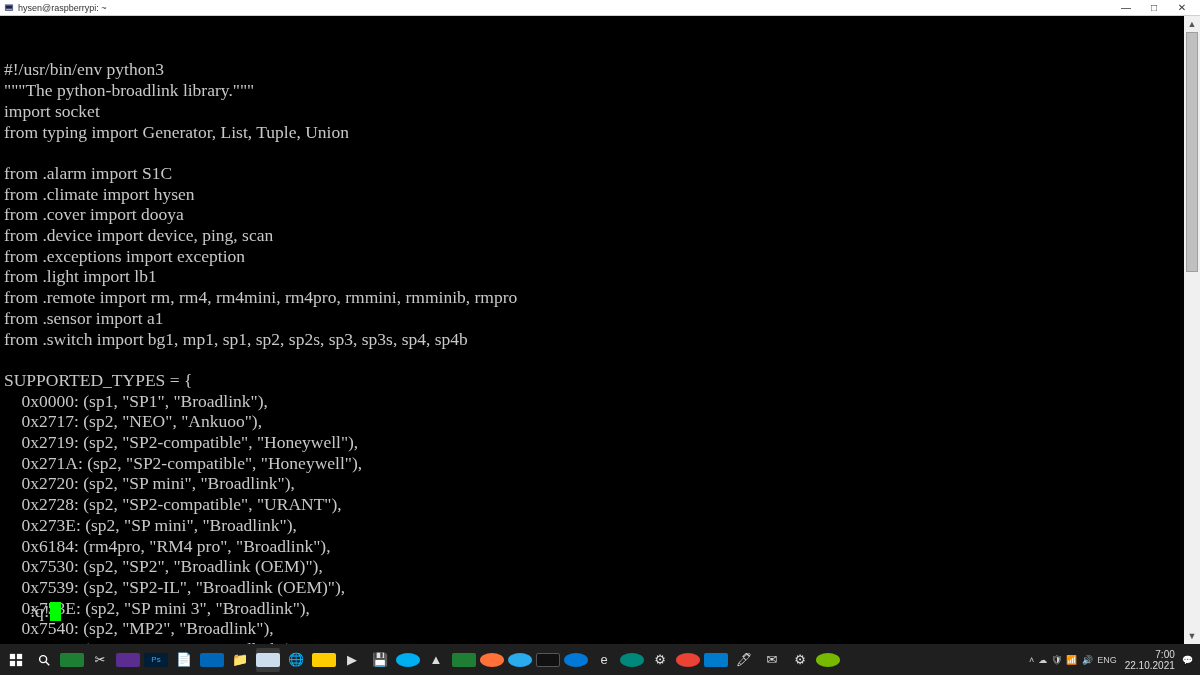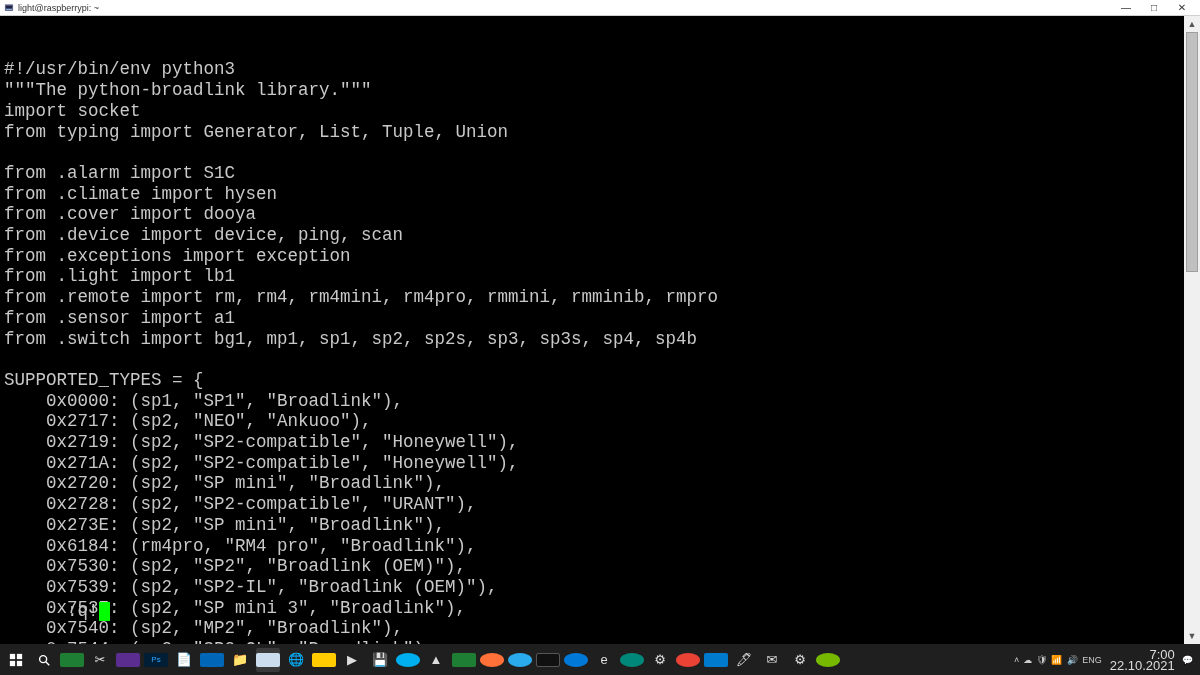--- a/index.html
+++ b/index.html
@@ -2,35 +2,35 @@
 <html><head>
 <meta charset="utf-8">
 <style>
   * { margin: 0; padding: 0; box-sizing: border-box; }
   html, body { width: 1200px; height: 675px; overflow: hidden; font-family: "Segoe UI", Tahoma, sans-serif; background: #000; }
   .window { position: absolute; left: 0; top: 0; width: 1200px; height: 644px; background: #f0f0f0; display: flex; flex-direction: column; }
   .titlebar { height: 16px; background: #ffffff; display: flex; align-items: center; font-size: 9px; color: #333; padding: 0 4px; border-bottom: 1px solid #d0d0d0; user-select: none; }
   .titlebar .icon { width: 10px; height: 10px; margin-right: 4px; display: inline-flex; align-items: center; justify-content: center; }
   .titlebar .spacer { flex: 1; }
   .win-btn { width: 28px; text-align: center; font-size: 10px; color: #333; line-height: 14px; }
-  .terminal { flex: 1; background: #000; color: #c8c8c8; font-family: Liberation Mono, monospace; font-size: 17.5px; line-height: 20.7px; padding: 2px 4px; white-space: pre; overflow: hidden; position: relative; }
+  .terminal { flex: 1; background: #000; color: #c8c8c8; font-family: Liberation Serif, serif; font-size: 17.5px; line-height: 20.7px; padding: 2px 4px; white-space: pre; overflow: hidden; position: relative; }
   .terminal .line { display: block; white-space: pre; }
   .status-line { position: absolute; left: 4px; bottom: 2px; font-family: inherit; }
   .cursor { display: inline-block; width: 11px; height: 19px; background: #00ff00; vertical-align: text-bottom; }
   .scrollbar { position: absolute; right: 0; top: 16px; bottom: 0; width: 16px; background: #f0f0f0; display: flex; flex-direction: column; align-items: center; }
   .scrollbar .arrow { width: 16px; height: 16px; font-size: 9px; color: #555; text-align: center; line-height: 16px; background: #f0f0f0; }
   .scrollbar .track { flex: 1; width: 16px; background: #f0f0f0; position: relative; }
   .scrollbar .thumb { position: absolute; left: 2px; right: 2px; top: 0; height: 240px; background: #c0c0c0; border: 1px solid #a0a0a0; }
 
   .taskbar { position: absolute; left: 0; bottom: 0; width: 1200px; height: 31px; background: #1f1f1f; display: flex; align-items: center; padding: 0 2px; color: #fff; font-size: 10px; }
   .taskbar .tb-icon { width: 24px; height: 24px; margin: 0 2px; display: inline-flex; align-items: center; justify-content: center; font-size: 13px; color: #ddd; border-radius: 2px; }
   .taskbar .tb-icon svg { width: 14px; height: 14px; }
   .taskbar .spacer { flex: 1; }
   .taskbar .tray { display: flex; align-items: center; gap: 4px; padding-right: 4px; color: #ccc; font-size: 9px; }
-  .taskbar .clock { text-align: right; line-height: 11px; font-size: 13px; color: #ddd; padding: 0 4px; }
+  .taskbar .clock { text-align: right; line-height: 11px; font-size: 10px; color: #ddd; padding: 0 4px; }
   .taskbar .start { color: #fff; }
   .taskbar .tb-icon.active { background: #3a3a3a; }
   .col-green  { background:#1e7e34; }
   .col-blue   { background:#0067b8; }
   .col-skype  { background:#00aff0; }
   .col-yellow { background:#ffcc00; }
   .col-purple { background:#5c2d91; }
   .col-ff     { background:#ff7139; }
   .col-tg     { background:#2aabee; }
   .col-edge   { background:#0078d7; }
@@ -42,21 +42,21 @@
 <body>
 
 <div class="window">
   <div class="titlebar">
     <span class="icon">
       <svg viewBox="0 0 16 16">
           <rect x="2" y="3" width="12" height="9" fill="#88aacc" stroke="#336" stroke-width="1"></rect>
           <rect x="3" y="4" width="10" height="5" fill="#224"></rect>
         </svg>
     </span>
-    <span>light@raspberrypi: ~</span>
+    <span>hysen@raspberrypi: ~</span>
     <span class="spacer"></span>
     <span class="win-btn">—</span>
     <span class="win-btn">□</span>
     <span class="win-btn">✕</span>
   </div>
 
   <div class="terminal">
     <div id="code-container"><span class="line">#!/usr/bin/env python3</span><span class="line">"""The python-broadlink library."""</span><span class="line">import socket</span><span class="line">from typing import Generator, List, Tuple, Union</span><span class="line">&nbsp;</span><span class="line">from .alarm import S1C</span><span class="line">from .climate import hysen</span><span class="line">from .cover import dooya</span><span class="line">from .device import device, ping, scan</span><span class="line">from .exceptions import exception</span><span class="line">from .light import lb1</span><span class="line">from .remote import rm, rm4, rm4mini, rm4pro, rmmini, rmminib, rmpro</span><span class="line">from .sensor import a1</span><span class="line">from .switch import bg1, mp1, sp1, sp2, sp2s, sp3, sp3s, sp4, sp4b</span><span class="line">&nbsp;</span><span class="line">SUPPORTED_TYPES = {</span><span class="line">    0x0000: (sp1, "SP1", "Broadlink"),</span><span class="line">    0x2717: (sp2, "NEO", "Ankuoo"),</span><span class="line">    0x2719: (sp2, "SP2-compatible", "Honeywell"),</span><span class="line">    0x271A: (sp2, "SP2-compatible", "Honeywell"),</span><span class="line">    0x2720: (sp2, "SP mini", "Broadlink"),</span><span class="line">    0x2728: (sp2, "SP2-compatible", "URANT"),</span><span class="line">    0x273E: (sp2, "SP mini", "Broadlink"),</span><span class="line">    0x6184: (rm4pro, "RM4 pro", "Broadlink"),</span><span class="line">    0x7530: (sp2, "SP2", "Broadlink (OEM)"),</span><span class="line">    0x7539: (sp2, "SP2-IL", "Broadlink (OEM)"),</span><span class="line">    0x753E: (sp2, "SP mini 3", "Broadlink"),</span><span class="line">    0x7540: (sp2, "MP2", "Broadlink"),</span><span class="line">    0x7544: (sp2, "SP2-CL", "Broadlink"),</span></div>
     <div class="status-line">
       <span>:q!</span><span class="cursor"></span>

